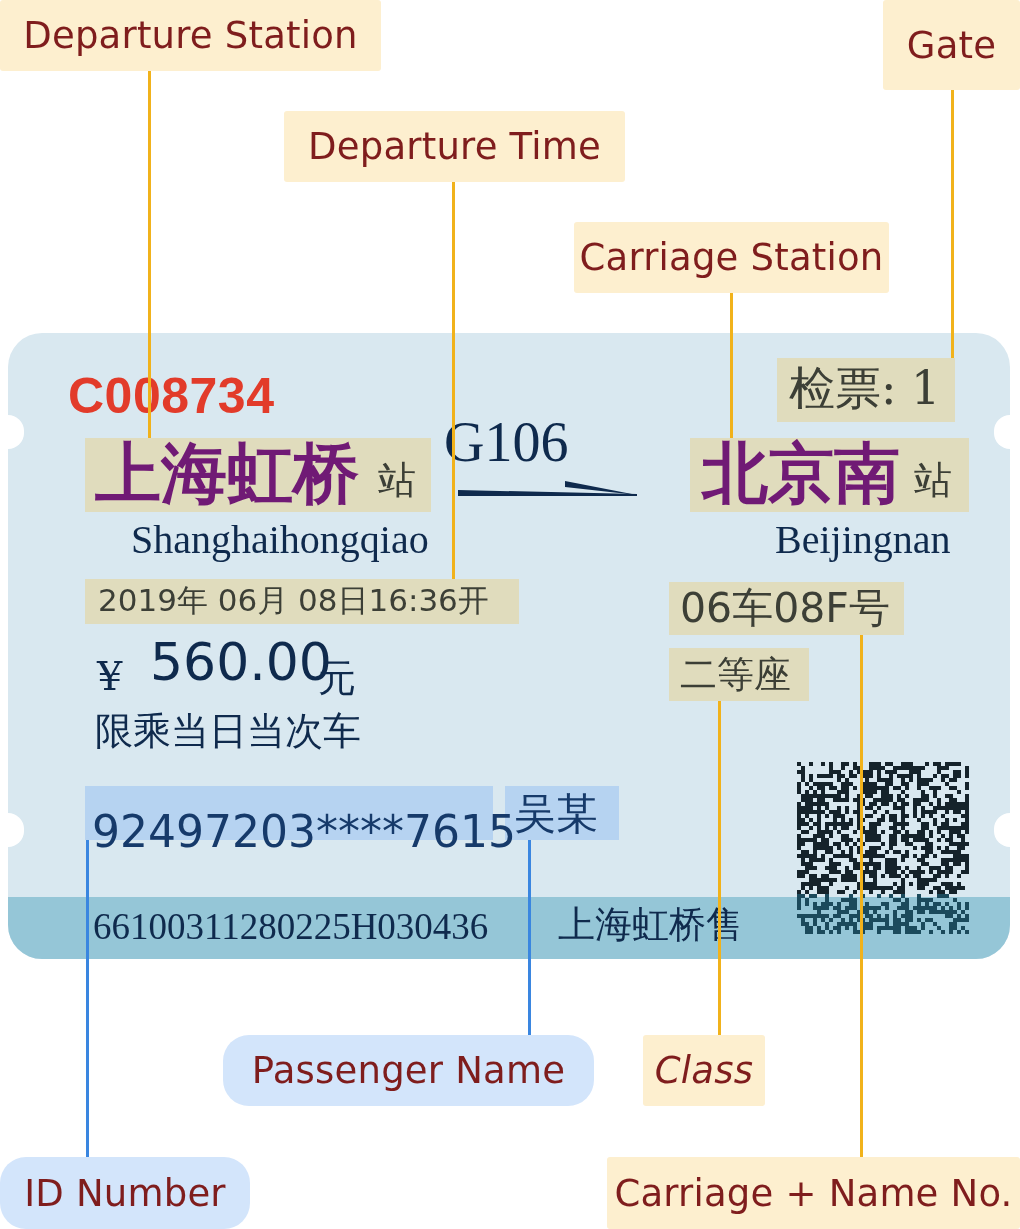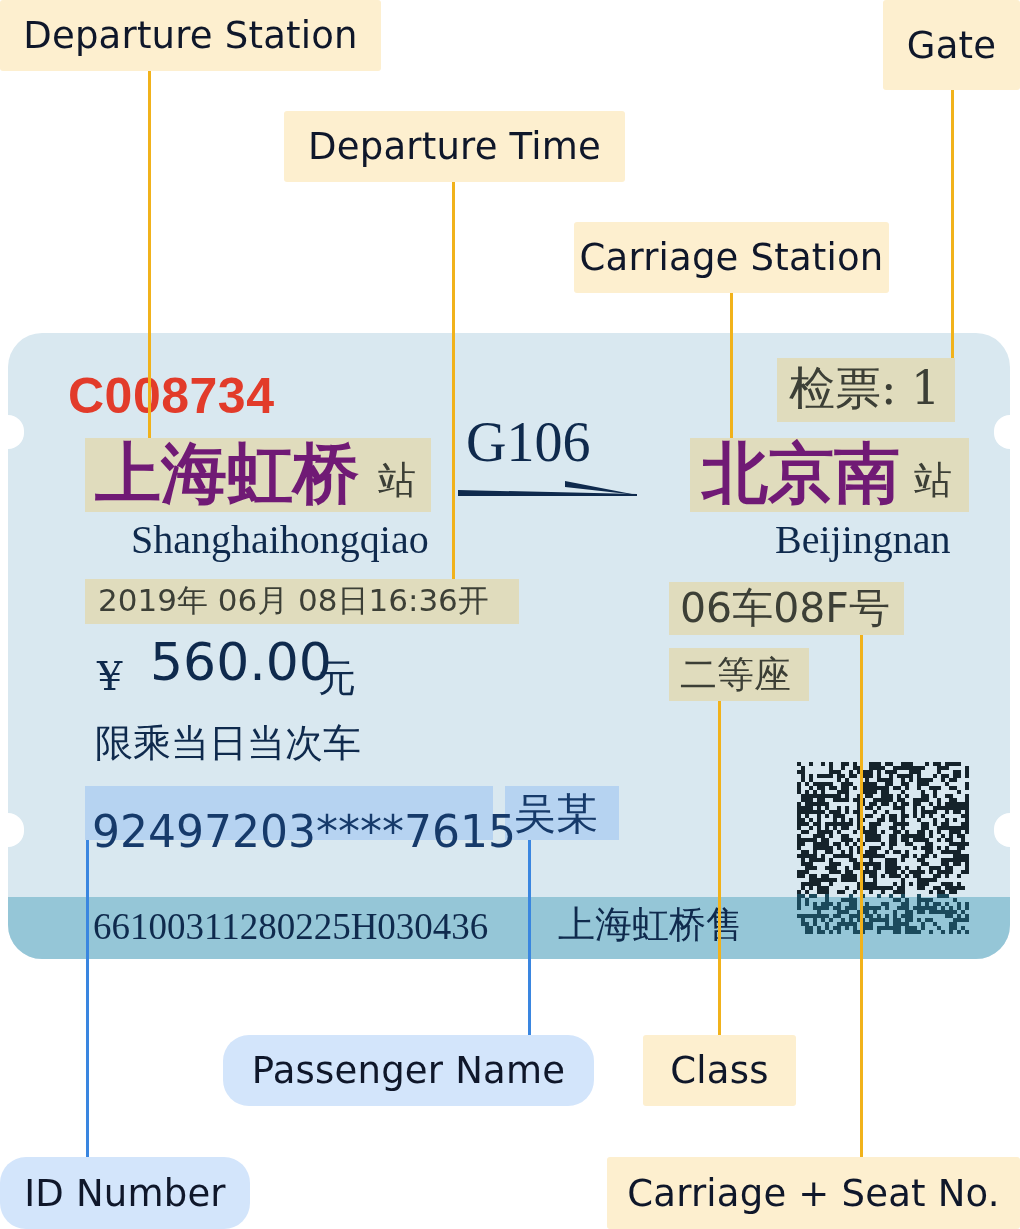--- a/index.html
+++ b/index.html
@@ -2,21 +2,21 @@
 <html><head>
   <meta charset="utf-8">
   <style>
     * { box-sizing: border-box; margin: 0; padding: 0; }
     html, body { width: 1020px; height: 1229px; background: #ffffff; overflow: hidden; }
     body { position: relative; font-family: "Liberation Sans", "DejaVu Sans", sans-serif; }
 
     
     .callout {
       position: absolute;
-      color: #0f172a;
+      color: #7f1d1d;
       font-family: "DejaVu Sans", "Liberation Sans", sans-serif;
       font-size: 37px;
       line-height: 1;
       display: flex; align-items: center; justify-content: center;
       border-radius: 3px;
       letter-spacing: 0.2px;
       white-space: nowrap;
     }
     .callout.yellow { background: #fdefcf; }
     .callout.blue { background: #d3e5fb; border-radius: 26px; }
@@ -59,21 +59,21 @@
     }
     .station-suffix {
       position: absolute; color: #3c3f36;
       font-family: "DejaVu Serif", serif; font-size: 38px; line-height: 1;
     }
     .station-en {
       position: absolute; color: #0f2a4d;
       font-family: "Liberation Serif", "DejaVu Serif", serif; font-size: 40px; line-height: 1; margin-left: 39px;
     }
     .train-no {
-      position: absolute; left: 466px; top: 414px;
+      position: absolute; left: 444px; top: 414px;
       color: #0f2a4d; font-family: "Liberation Serif", serif; font-size: 56px; line-height: 1;
     }
     .dark-text { position: absolute; color: #3c3f36; line-height: 1; }
     .navy-text { position: absolute; color: #0f2a4d; line-height: 1; }
 
     .qr { position: absolute; left: 797px; top: 762px; width: 172px; height: 172px; }
   </style>
 </head>
 <body>
 
@@ -113,21 +113,21 @@
 <div class="dark-text" style="left:789px; top:365px; font-family:'DejaVu Serif', serif; font-size:46px;">检票: 1</div>
 
 <div class="dark-text" style="left:98px; top:585px; font-family:'DejaVu Sans', sans-serif; font-size:31px;">2019年 06月 08日16:36开</div>
 
 <div class="dark-text" style="left:680px; top:588px; font-family:'DejaVu Sans', sans-serif; font-size:41px;">06车08F号</div>
 <div class="dark-text" style="left:680px; top:656px; font-family:'DejaVu Sans', sans-serif; font-size:37px;">二等座</div>
 
 <div class="navy-text" style="left:97px; top:656px; font-family:'DejaVu Serif', serif; font-size:40px;">¥</div>
 <div class="navy-text" style="left:150px; top:636px; font-family:'DejaVu Sans', sans-serif; font-size:52px;">560.00</div>
 <div class="navy-text" style="left:318px; top:659px; font-family:'DejaVu Serif', serif; font-size:38px;">元</div>
-<div class="navy-text" style="left:95px; top:712px; font-family:'DejaVu Serif', serif; font-size:38px;margin-top:12px;">限乘当日当次车</div>
+<div class="navy-text" style="left:95px; top:712px; font-family:'DejaVu Serif', serif; font-size:38px;">限乘当日当次车</div>
 
 <div class="navy-text" style="left:92px; top:790px; font-family:'DejaVu Sans', sans-serif; font-size:44px; color:#163a6a;margin-top:20px;">92497203****7615</div>
 <div class="navy-text" style="left:514px; top:793px; font-family:'DejaVu Serif', serif; font-size:42px; color:#163a6a;">吴某</div>
 
 <div class="navy-text" style="left:93px; top:908px; font-family:'Liberation Serif', serif; font-size:37px;">66100311280225H030436</div>
 <div class="navy-text" style="left:558px; top:906px; font-family:'DejaVu Sans', sans-serif; font-size:37px;">上海虹桥售</div>
 
 <svg class="qr" id="qr" viewBox="0 0 43 43" shape-rendering="crispEdges">
     <rect x="0" y="0" width="1" height="1" fill="#15232b"></rect>
     <rect x="3" y="0" width="1" height="1" fill="#15232b"></rect>
@@ -1120,15 +1120,15 @@
 <div class="leader yellow" style="left:718px; top:701px; height:335px;"></div>
 <div class="leader yellow" style="left:860px; top:635px; height:523px;"></div>
 <div class="leader blue" style="left:86px; top:840px; height:318px;"></div>
 <div class="leader blue" style="left:528px; top:840px; height:196px;"></div>
 
 <div class="callout yellow" style="left:0; top:0; width:381px; height:71px;">Departure Station</div>
 <div class="callout yellow" style="left:284px; top:111px; width:341px; height:71px;">Departure Time</div>
 <div class="callout yellow" style="left:574px; top:222px; width:315px; height:71px;">Carriage Station</div>
 <div class="callout yellow" style="left:883px; top:0; width:137px; height:90px;">Gate</div>
 <div class="callout blue" style="left:223px; top:1035px; width:371px; height:71px;">Passenger Name</div>
-<div class="callout yellow" style="left:643px; top:1035px; width:153px; height:71px;">Class</div>
+<div class="callout yellow" style="left:643px; top:1035px; width:122px; height:71px;font-style:italic;">Class</div>
 <div class="callout blue" style="left:0; top:1157px; width:250px; height:72px;">ID Number</div>
-<div class="callout yellow" style="left:607px; top:1157px; width:413px; height:72px;">Carriage + Seat No.</div>
+<div class="callout yellow" style="left:607px; top:1157px; width:413px; height:72px;">Carriage + Name No.</div>
 
 </body></html>

